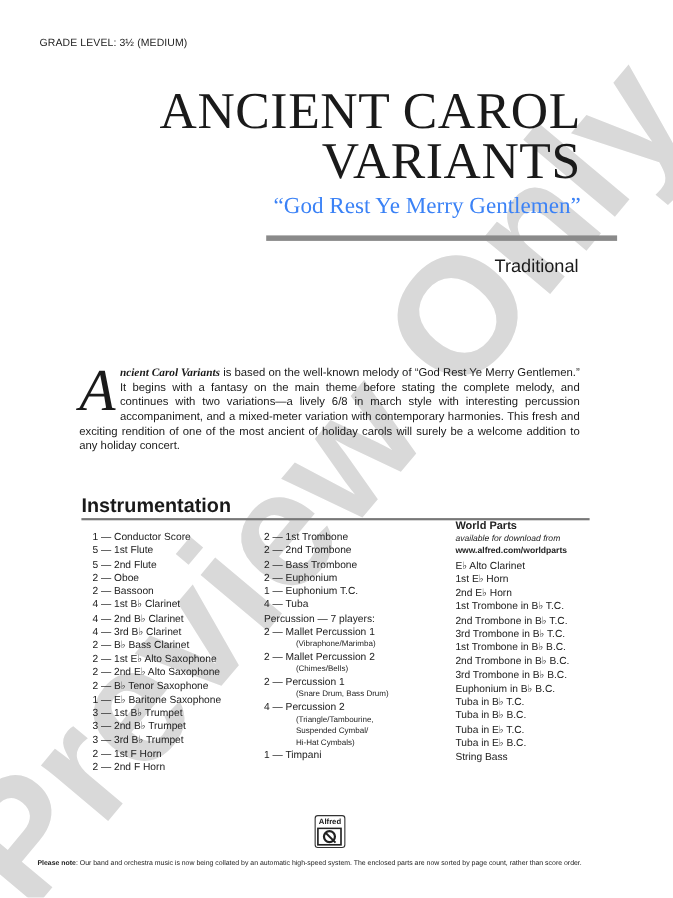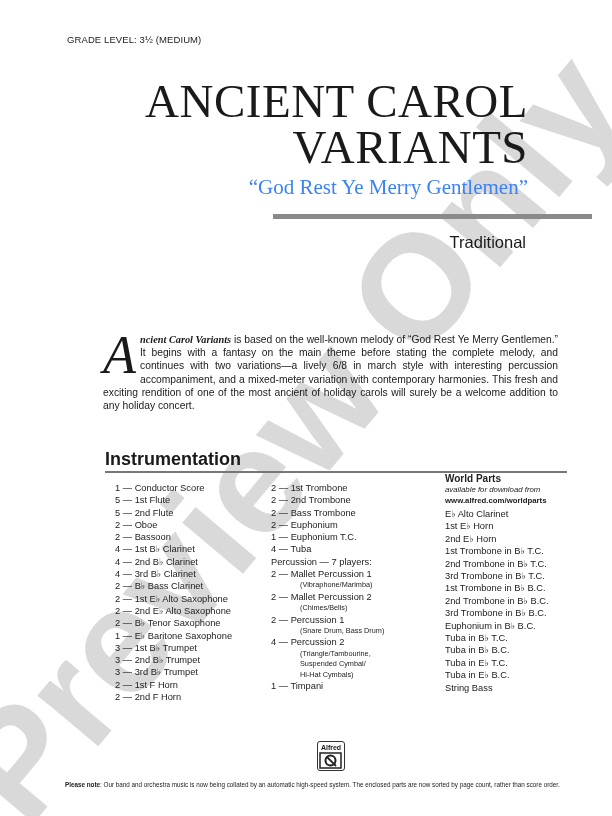--- a/index.html
+++ b/index.html
@@ -1,17 +1,17 @@
 <!DOCTYPE html>
 <html><head>
 <meta charset="utf-8">
 <style>
   html, body { margin:0; padding:0; background:#fff; }
   body { width:612px; height:816px; position:relative; overflow:hidden; font-family:"Liberation Sans", sans-serif; color:#1a1a1a; }
-  .abs { position:absolute;margin-left:31px; }
+  .abs { position:absolute; }
   .watermark { position:absolute; left:0; top:0; width:612px; height:816px; pointer-events:none; z-index:0; }
   .content { position:relative; z-index:1; }
   .grade { left:36px; top:34px; font-size:9.5px; letter-spacing:0.1px; color:#222; }
   .title { right:84px; top:78px; text-align:right; font-family:"Liberation Serif", serif; font-size:47px; line-height:46px; color:#1a1a1a; letter-spacing:0.5px; }
   .subtitle { right:84px; top:175px; font-family:"Liberation Serif", serif; font-size:21px; color:#3b82f6; }
   .rule1 { left:242px; top:214px; width:319px; height:5px; background:#8a8a8a; }
   .composer { right:86px; top:232px; text-align:right; font-size:16.5px; line-height:21px; color:#1a1a1a; }
   .intro { left:72px; top:333px; width:455px; font-size:10.3px; line-height:13.2px; text-align:justify; color:#1a1a1a; }
   .dropcap { float:left; font-family:"Liberation Serif", serif; font-style:italic; font-size:54px; line-height:40px; margin:2px 4px 0 0; }
   .intro em { font-style:italic; font-weight:bold;font-family:Liberation Serif, serif; }

